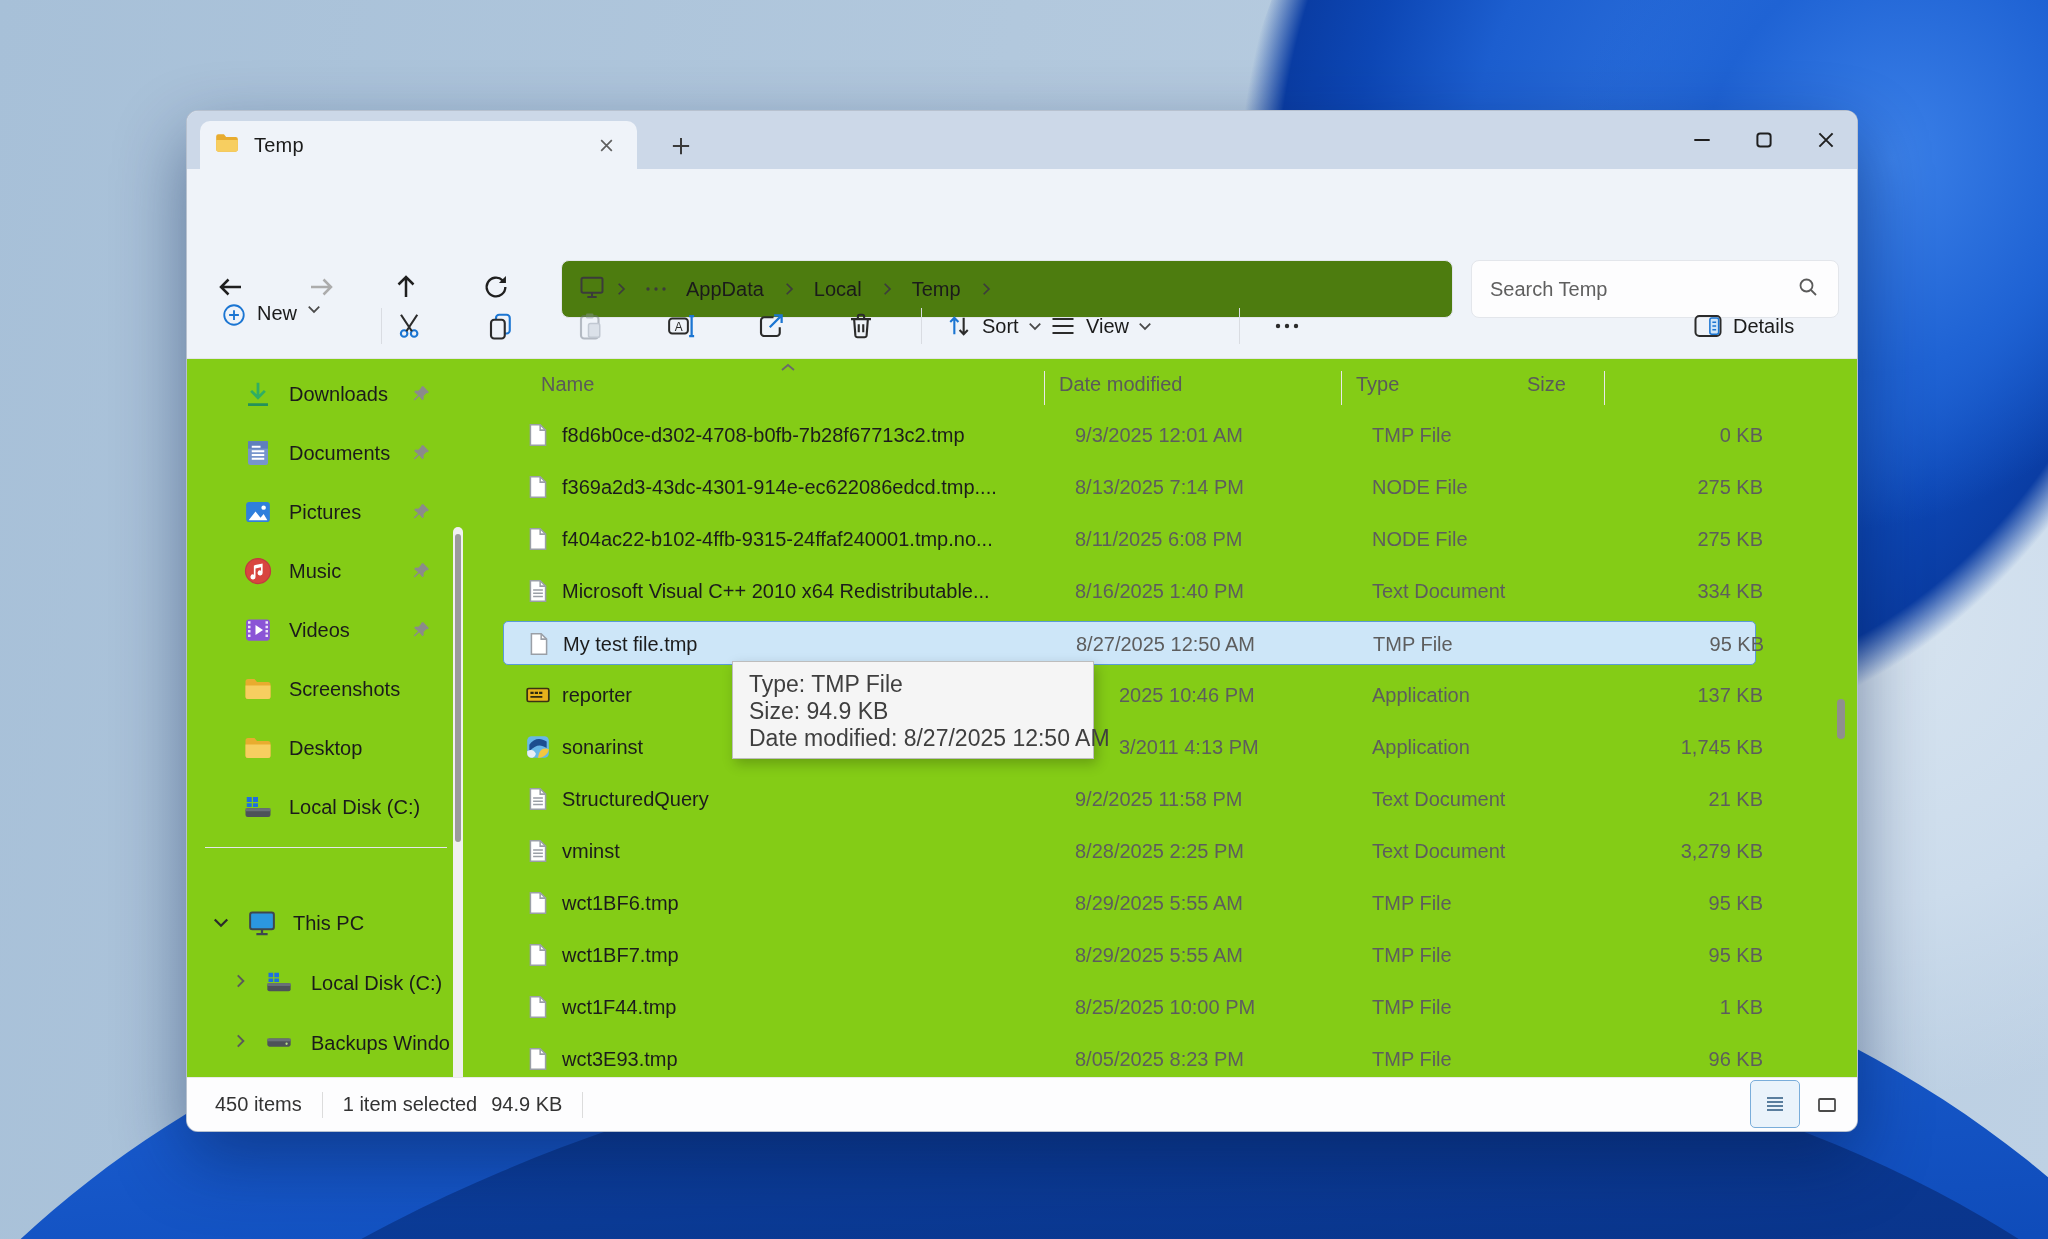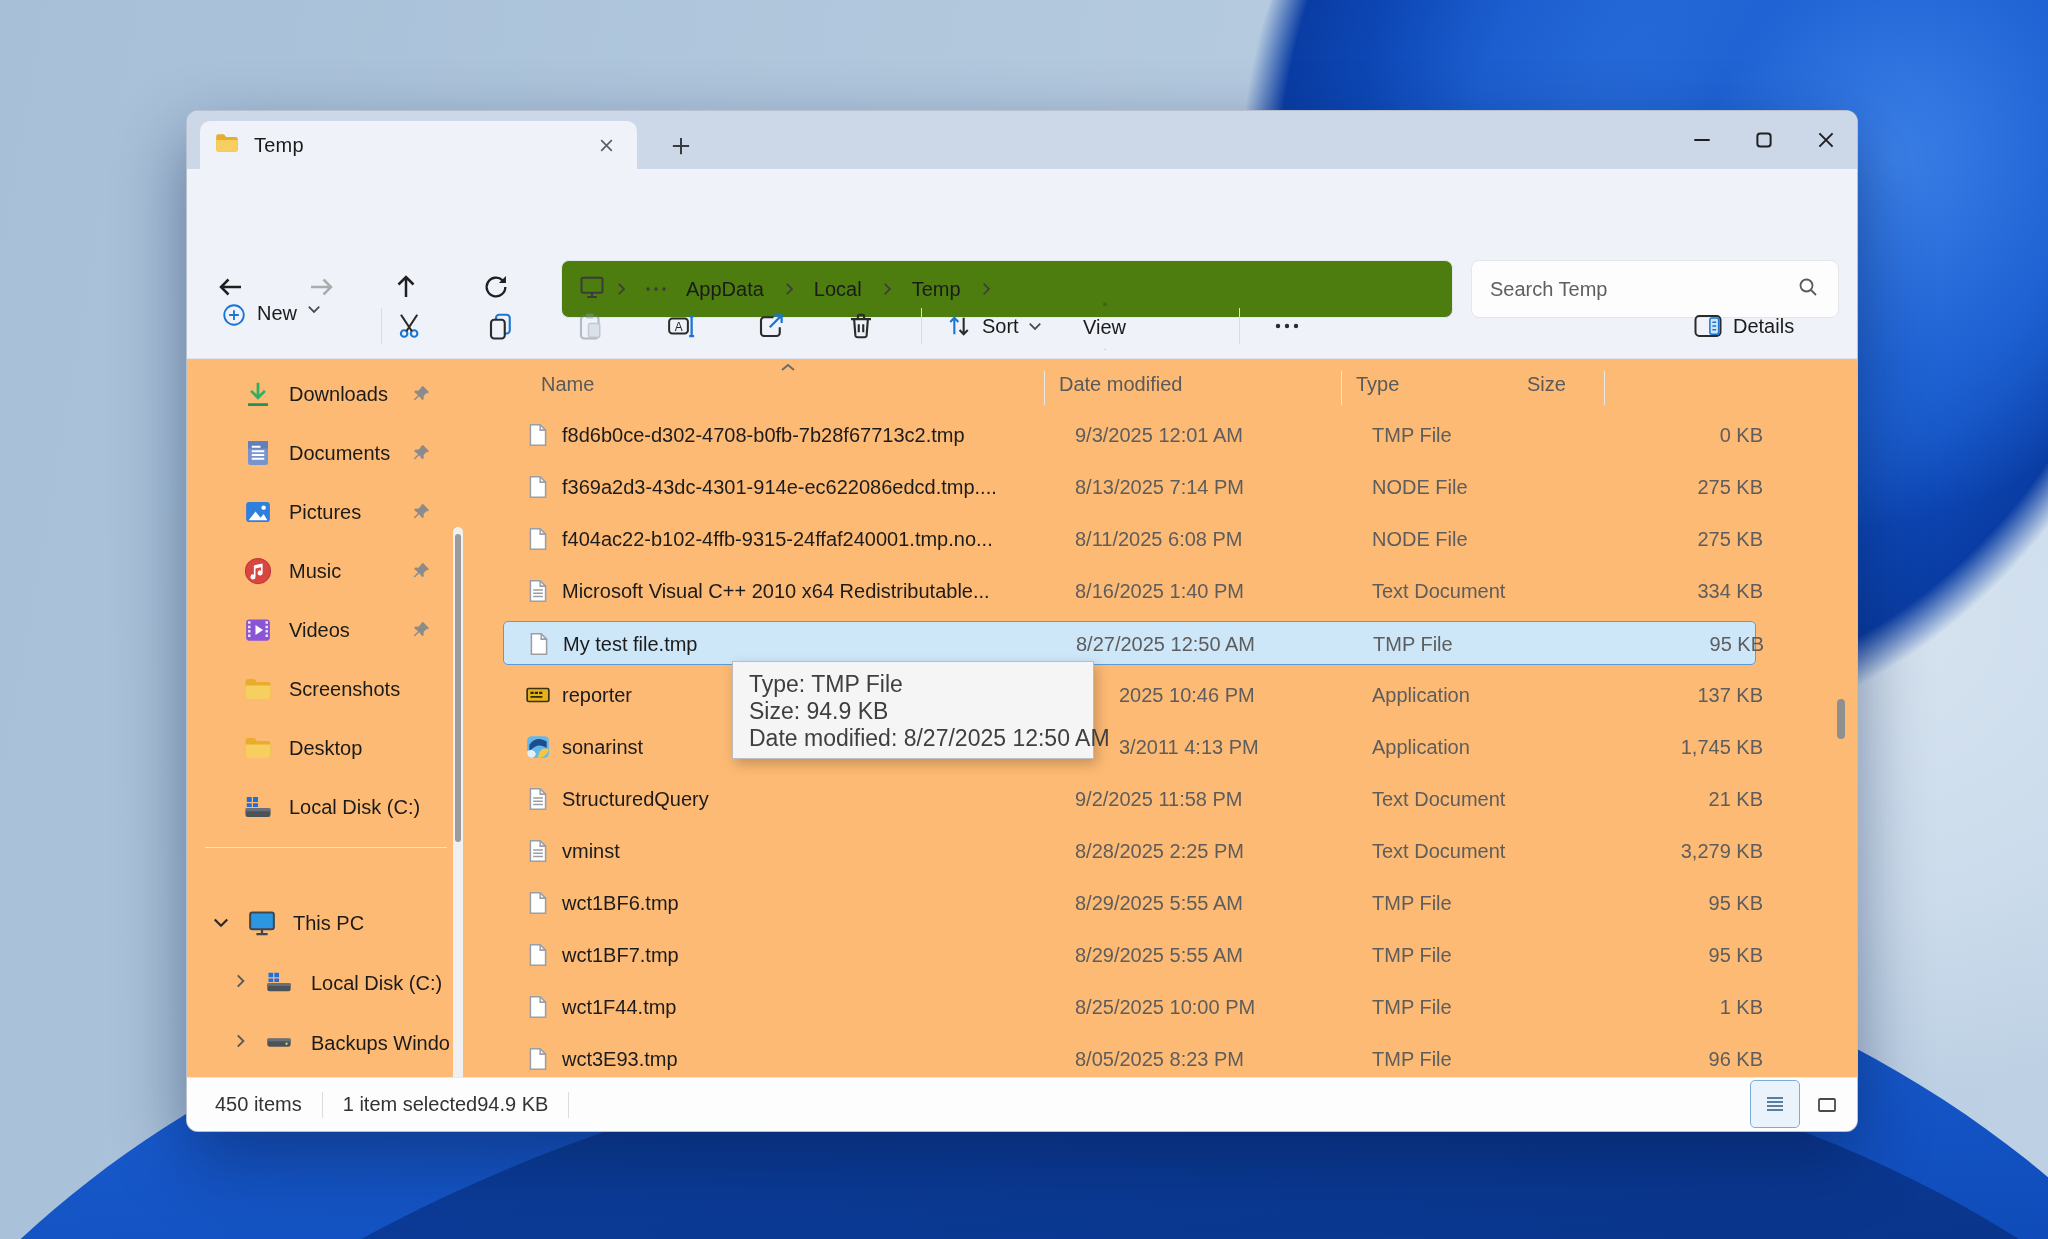--- a/index.html
+++ b/index.html
@@ -58,21 +58,21 @@
   
   .toolbar { position:absolute; left:0; top:182px; right:0; height:66px; border-bottom:1px solid #e2e4e9; }
   .tb-new { position:absolute; left:22px; top:9px; height:48px; display:flex; gap:10px; padding:0 12px; border-radius:6px; }
   .tb-label { font-size:20px; color:#1b1b1b; }
   .tb-sep { position:absolute; top:15px; width:1px; height:36px; background:#d9dce2; }
   .tb-icon-btn { position:absolute; top:9px; width:46px; height:48px; display:flex; align-items:center; justify-content:center; border-radius:6px; }
   .tb-group { position:absolute; top:9px; height:48px; display:flex; align-items:center; gap:9px; padding:0 10px; border-radius:6px; }
   .tb-details { position:absolute; left:1496px; top:9px; height:48px; display:flex; align-items:center; gap:10px; padding:0 10px; border-radius:6px; }
 
   
-  .content { position:absolute; left:0; top:248px; right:0; bottom:54px; background:#fdba74; }
+  .content { position:absolute; left:0; top:248px; right:0; bottom:54px; background:#84cc16; }
 
   
   .sidebar { position:absolute; left:0; top:0; width:300px; bottom:0; }
   .sb-item { position:absolute; left:10px; width:260px; height:54px; border-radius:6px;
     display:flex; align-items:center; }
   .sb-icon { width:30px; height:30px; margin-left:46px; flex:0 0 auto; display:flex; }
   .sb-label { margin-left:16px; font-size:20px; color:#1b1b1b; white-space:nowrap; overflow:hidden; }
   .sb-pin { position:absolute; right:26px; top:17px; }
   .sb-divider { position:absolute; left:18px; right:40px; top:488px; height:1px; background:#e4e6ea; }
   .sb-chev { width:22px; height:22px; margin-left:14px; flex:0 0 auto; display:flex; }
@@ -103,21 +103,21 @@
     display:flex; flex-direction:column; justify-content:space-between; z-index:5; }
   .tt-line { font-size:23px; color:#3f3f3f; white-space:nowrap; }
 
   .fl-scroll-thumb { position:absolute; right:12px; top:340px; width:8px; height:40px; background:#8f8f8f; border-radius:4px; }
 
   
   .statusbar { position:absolute; left:0; bottom:0; right:0; height:54px; background:#fdfdfe;
     border-top:1px solid #e9e9e9; display:flex; align-items:center; padding-left:28px; }
   .st-text { font-size:20px; color:#333; white-space:nowrap; }
   .st-sep { width:1px; height:26px; background:#dcdcdc; margin:0 20px; }
-  .st-size { }
+  .st-size { margin-left:14px; }
   .view-toggle-details { position:absolute; right:57px; top:2px; width:50px; height:48px;
     border:1.5px solid #7aadda; background:#eaf3fb; border-radius:5px;
     display:flex; align-items:center; justify-content:center; }
   .view-toggle-icons { position:absolute; right:14px; top:12px; width:32px; height:30px;
     display:flex; align-items:center; justify-content:center; border-radius:4px; }
 </style>
 </head>
 <body>
 
 <div class="stage">
@@ -300,21 +300,21 @@
       <div class="tb-group" style="left:748px;">
         <svg width="28" height="28" viewBox="0 0 24 24">
             <path stroke="#1b75d2" stroke-width="1.8" fill="none" d="M8 19V5M4.5 8.5L8 5l3.5 3.5"></path>
             <path stroke="#2b2b2b" stroke-width="1.8" fill="none" d="M16 5v14M12.5 15.5L16 19l3.5-3.5"></path>
           </svg>
         <span class="tb-label">Sort</span>
         <svg width="14" height="14" viewBox="0 0 12 12">
             <path stroke="#4a4a4a" stroke-width="1.5" fill="none" d="M1.5 4L6 8.5 10.5 4"></path>
           </svg>
       </div>
-      <div class="tb-group" style="left:886px;flex-direction:column;">
+      <div class="tb-group" style="left:852px;">
         <svg width="28" height="28" viewBox="0 0 24 24">
             <path stroke="#2b2b2b" stroke-width="1.8" fill="none" d="M3 6h18M3 12h18M3 18h18"></path>
           </svg>
         <span class="tb-label">View</span>
         <svg width="14" height="14" viewBox="0 0 12 12">
             <path stroke="#4a4a4a" stroke-width="1.5" fill="none" d="M1.5 4L6 8.5 10.5 4"></path>
           </svg>
       </div>
       <div class="tb-sep" style="left:1052px;"></div>
       <div class="tb-icon-btn" style="left:1077px;">

